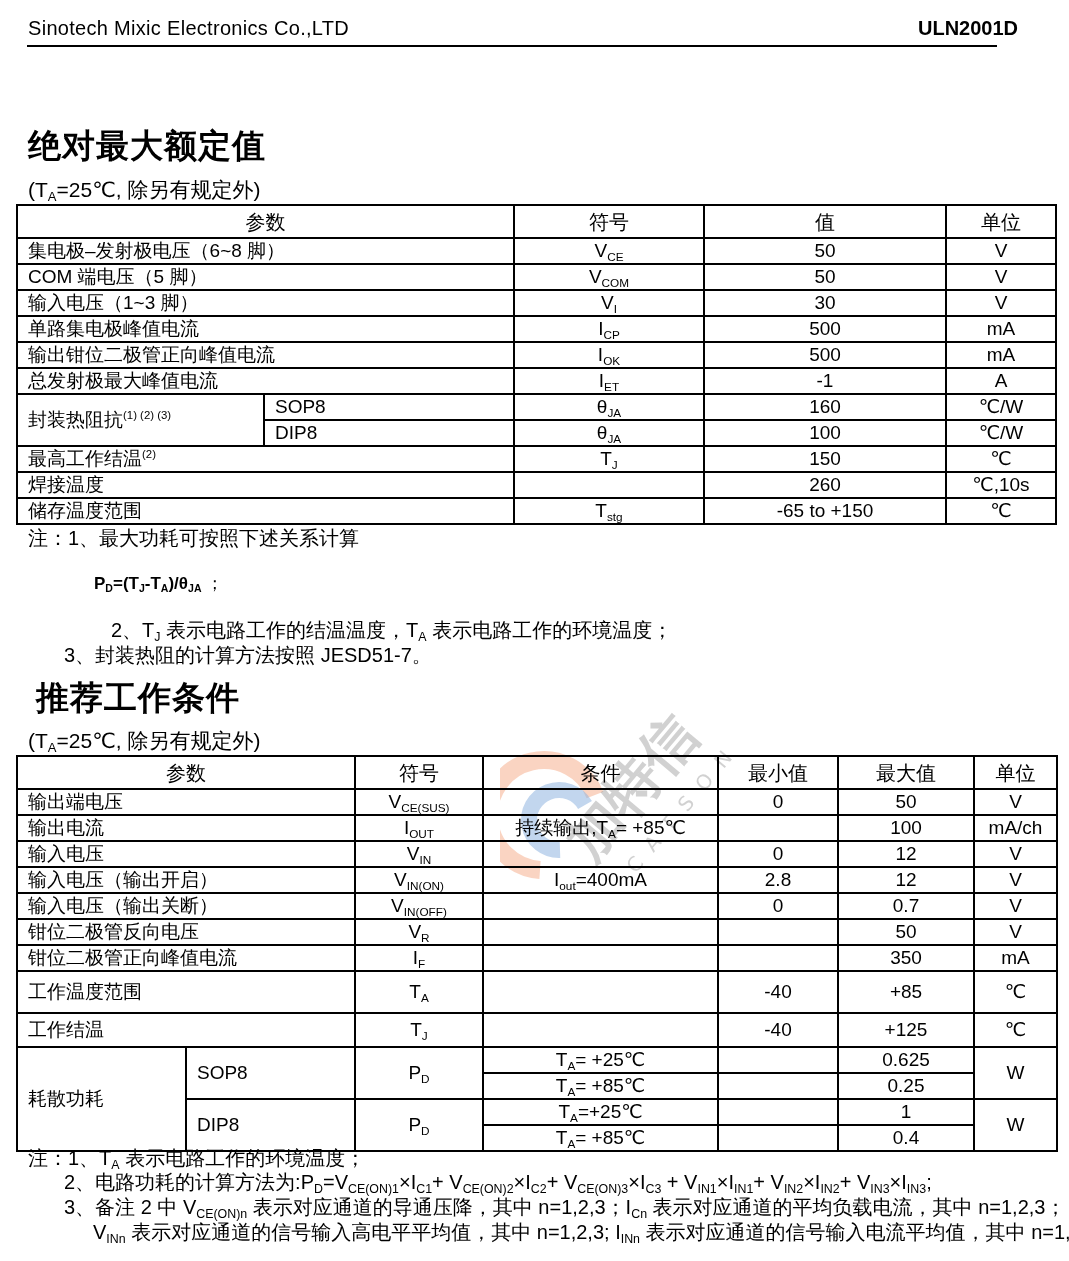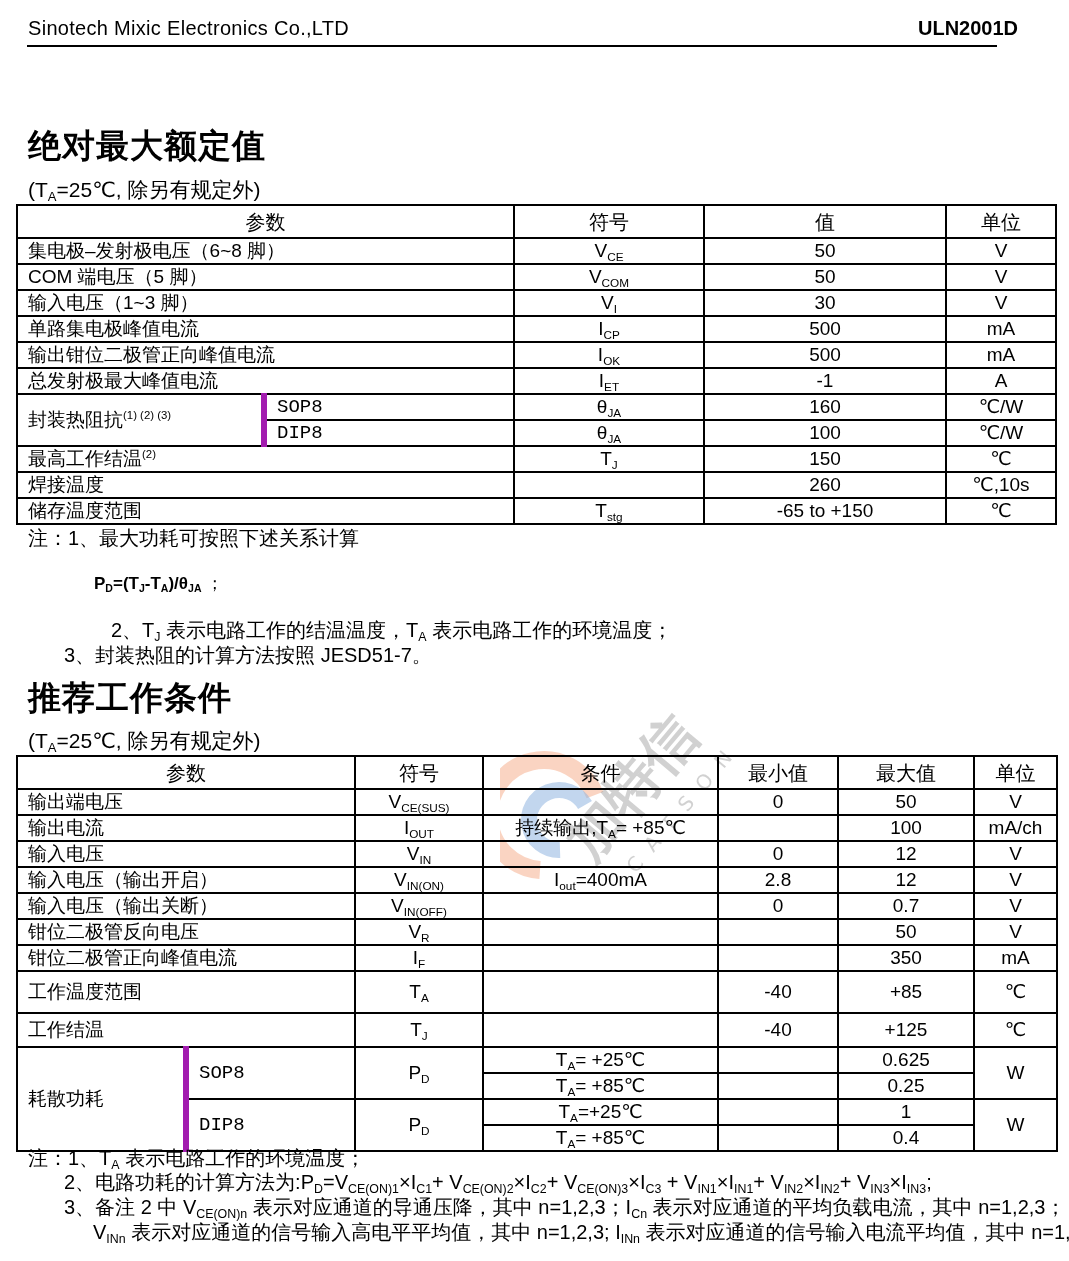--- a/index.html
+++ b/index.html
@@ -10,21 +10,21 @@
   .hdr-right { left:878px; top:17px; font-size:20px; font-weight:bold;margin-left:40px; }
   .hdr-rule { left:27px; top:45px; width:970px; height:2px; background:#000; }
   .h1 { left:28px; font-size:33px; font-weight:bold; font-family:"DejaVu Sans",sans-serif; letter-spacing:1px; }
   .cond { left:28px; font-size:21px; }
   .cond sub, td sub, .note sub { font-size:0.62em; vertical-align:-0.3em; line-height:0; }
   sup { font-size:0.6em; vertical-align:0.6em; line-height:0; }
   table { position:absolute; border-collapse:collapse; table-layout:fixed; }
   td { border:2px solid #000; padding:0 0 0 10px; font-size:19px; height:24px; line-height:22px; white-space:nowrap; overflow:hidden; }
   td.c { text-align:center; padding-left:0; }
   td.thin-top { border-top:1px solid #000; }
-  td.thin-l { border-left:6px solid #a21caf;font-family:Liberation Mono, monospace; }
+  td.thin-l { border-left:1px solid #a21caf; }
   .note { font-size:20px; line-height:24px; white-space:nowrap; }
   .formula { font-weight:bold; font-size:17px; }
   .wm { position:absolute; pointer-events:none; }
 </style>
 </head>
 <body>
 
 <div class="abs hdr-left">Sinotech  Mixic  Electronics  Co.,LTD</div>
 <div class="abs hdr-right">ULN2001D</div>
 <div class="abs hdr-rule"></div>
@@ -126,21 +126,21 @@
     <td class="c">℃</td>
   </tr>
 </tbody>
   </table>
 
 <div class="abs note" style="left:28px;top:526px;">注：1、最大功耗可按照下述关系计算</div>
 <div class="abs note formula" style="left:94px;top:572px;"><span>P</span><sub>D</sub><span>=(T</span><sub>J</sub><span>-T</span><sub>A</sub><span>)/θ</span><sub>JA</sub><span style="font-weight:normal"> ；</span></div>
 <div class="abs note" style="left:64px;top:618px;margin-left:47px;"><span>2、T</span><sub>J</sub><span> 表示电路工作的结温温度，T</span><sub>A</sub><span> 表示电路工作的环境温度；</span></div>
 <div class="abs note" style="left:64px;top:643px;">3、封装热阻的计算方法按照 JESD51-7。</div>
 
-<div class="abs h1" style="top:676px;">推荐工作条件</div>
+<div class="abs h1" style="top:676px;margin-left:8px;">推荐工作条件</div>
 <div class="abs cond" style="top:727px;"><span>(T</span><sub>A</sub><span>=25℃,  除另有规定外)</span></div>
 
 <table style="left:16px;top:755px;width:1040px;">
   <colgroup>
     <col style="width:169px">
       <col style="width:169px">
       <col style="width:128px">
       <col style="width:235px">
       <col style="width:120px">
       <col style="width:136px">

